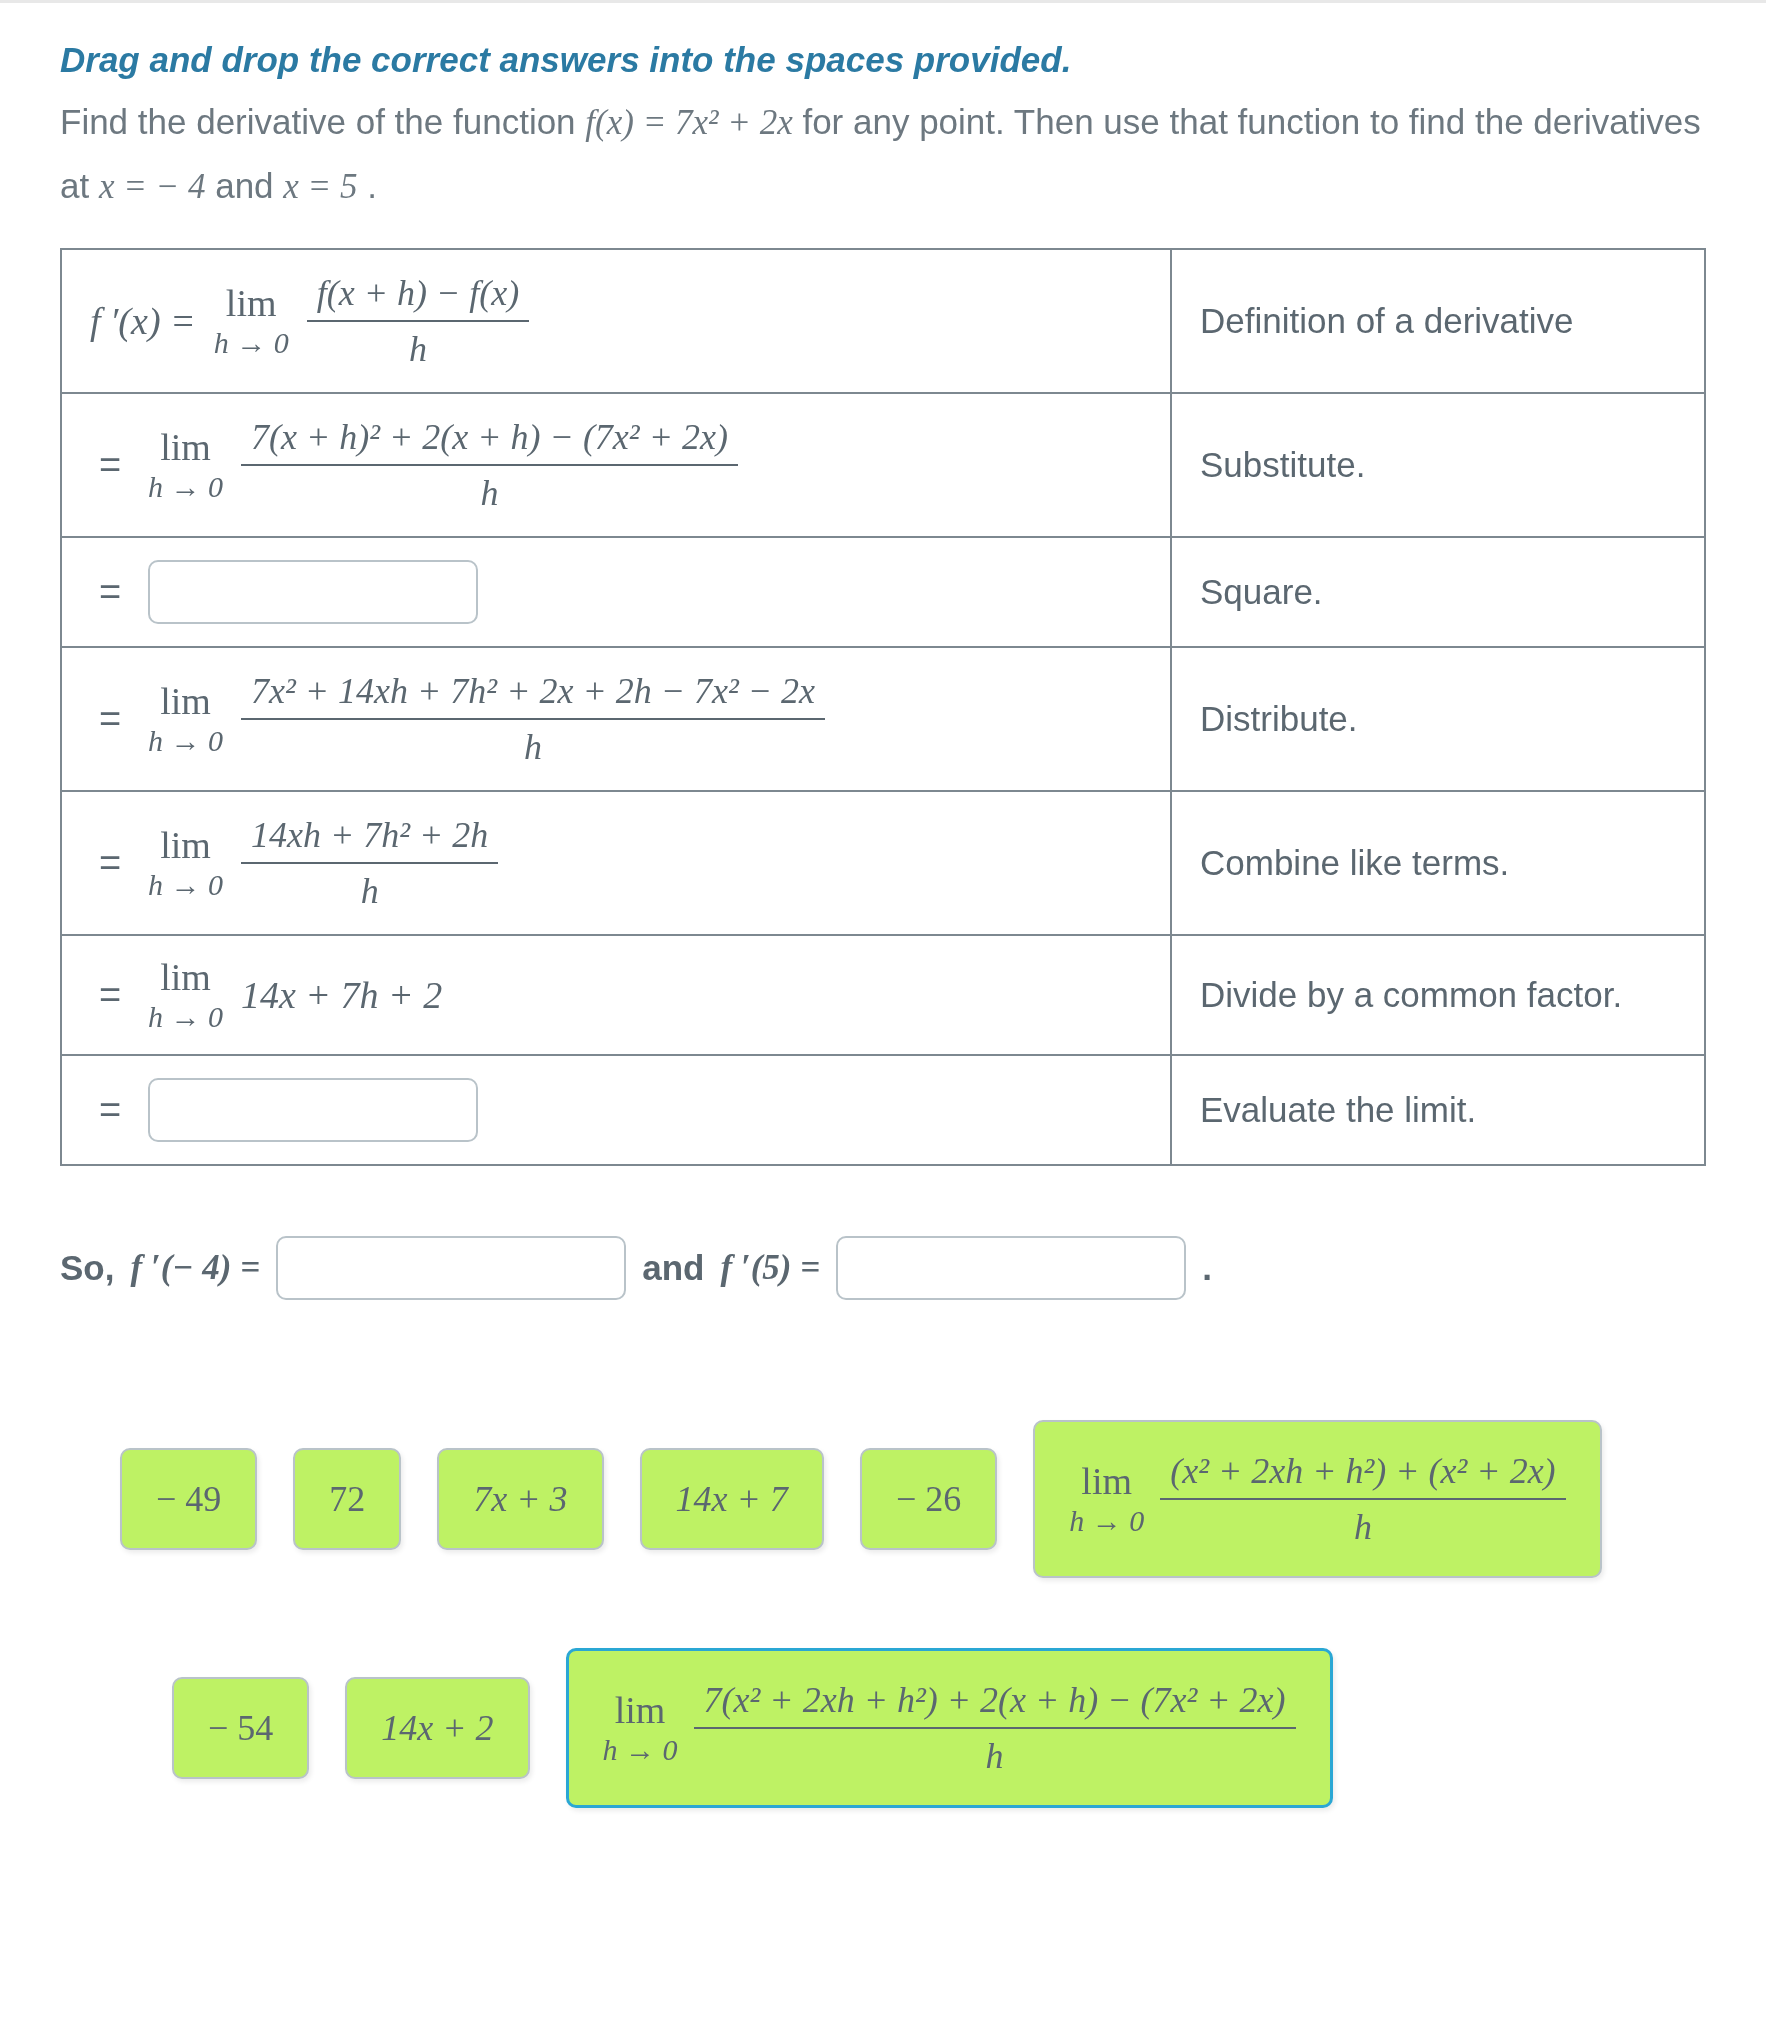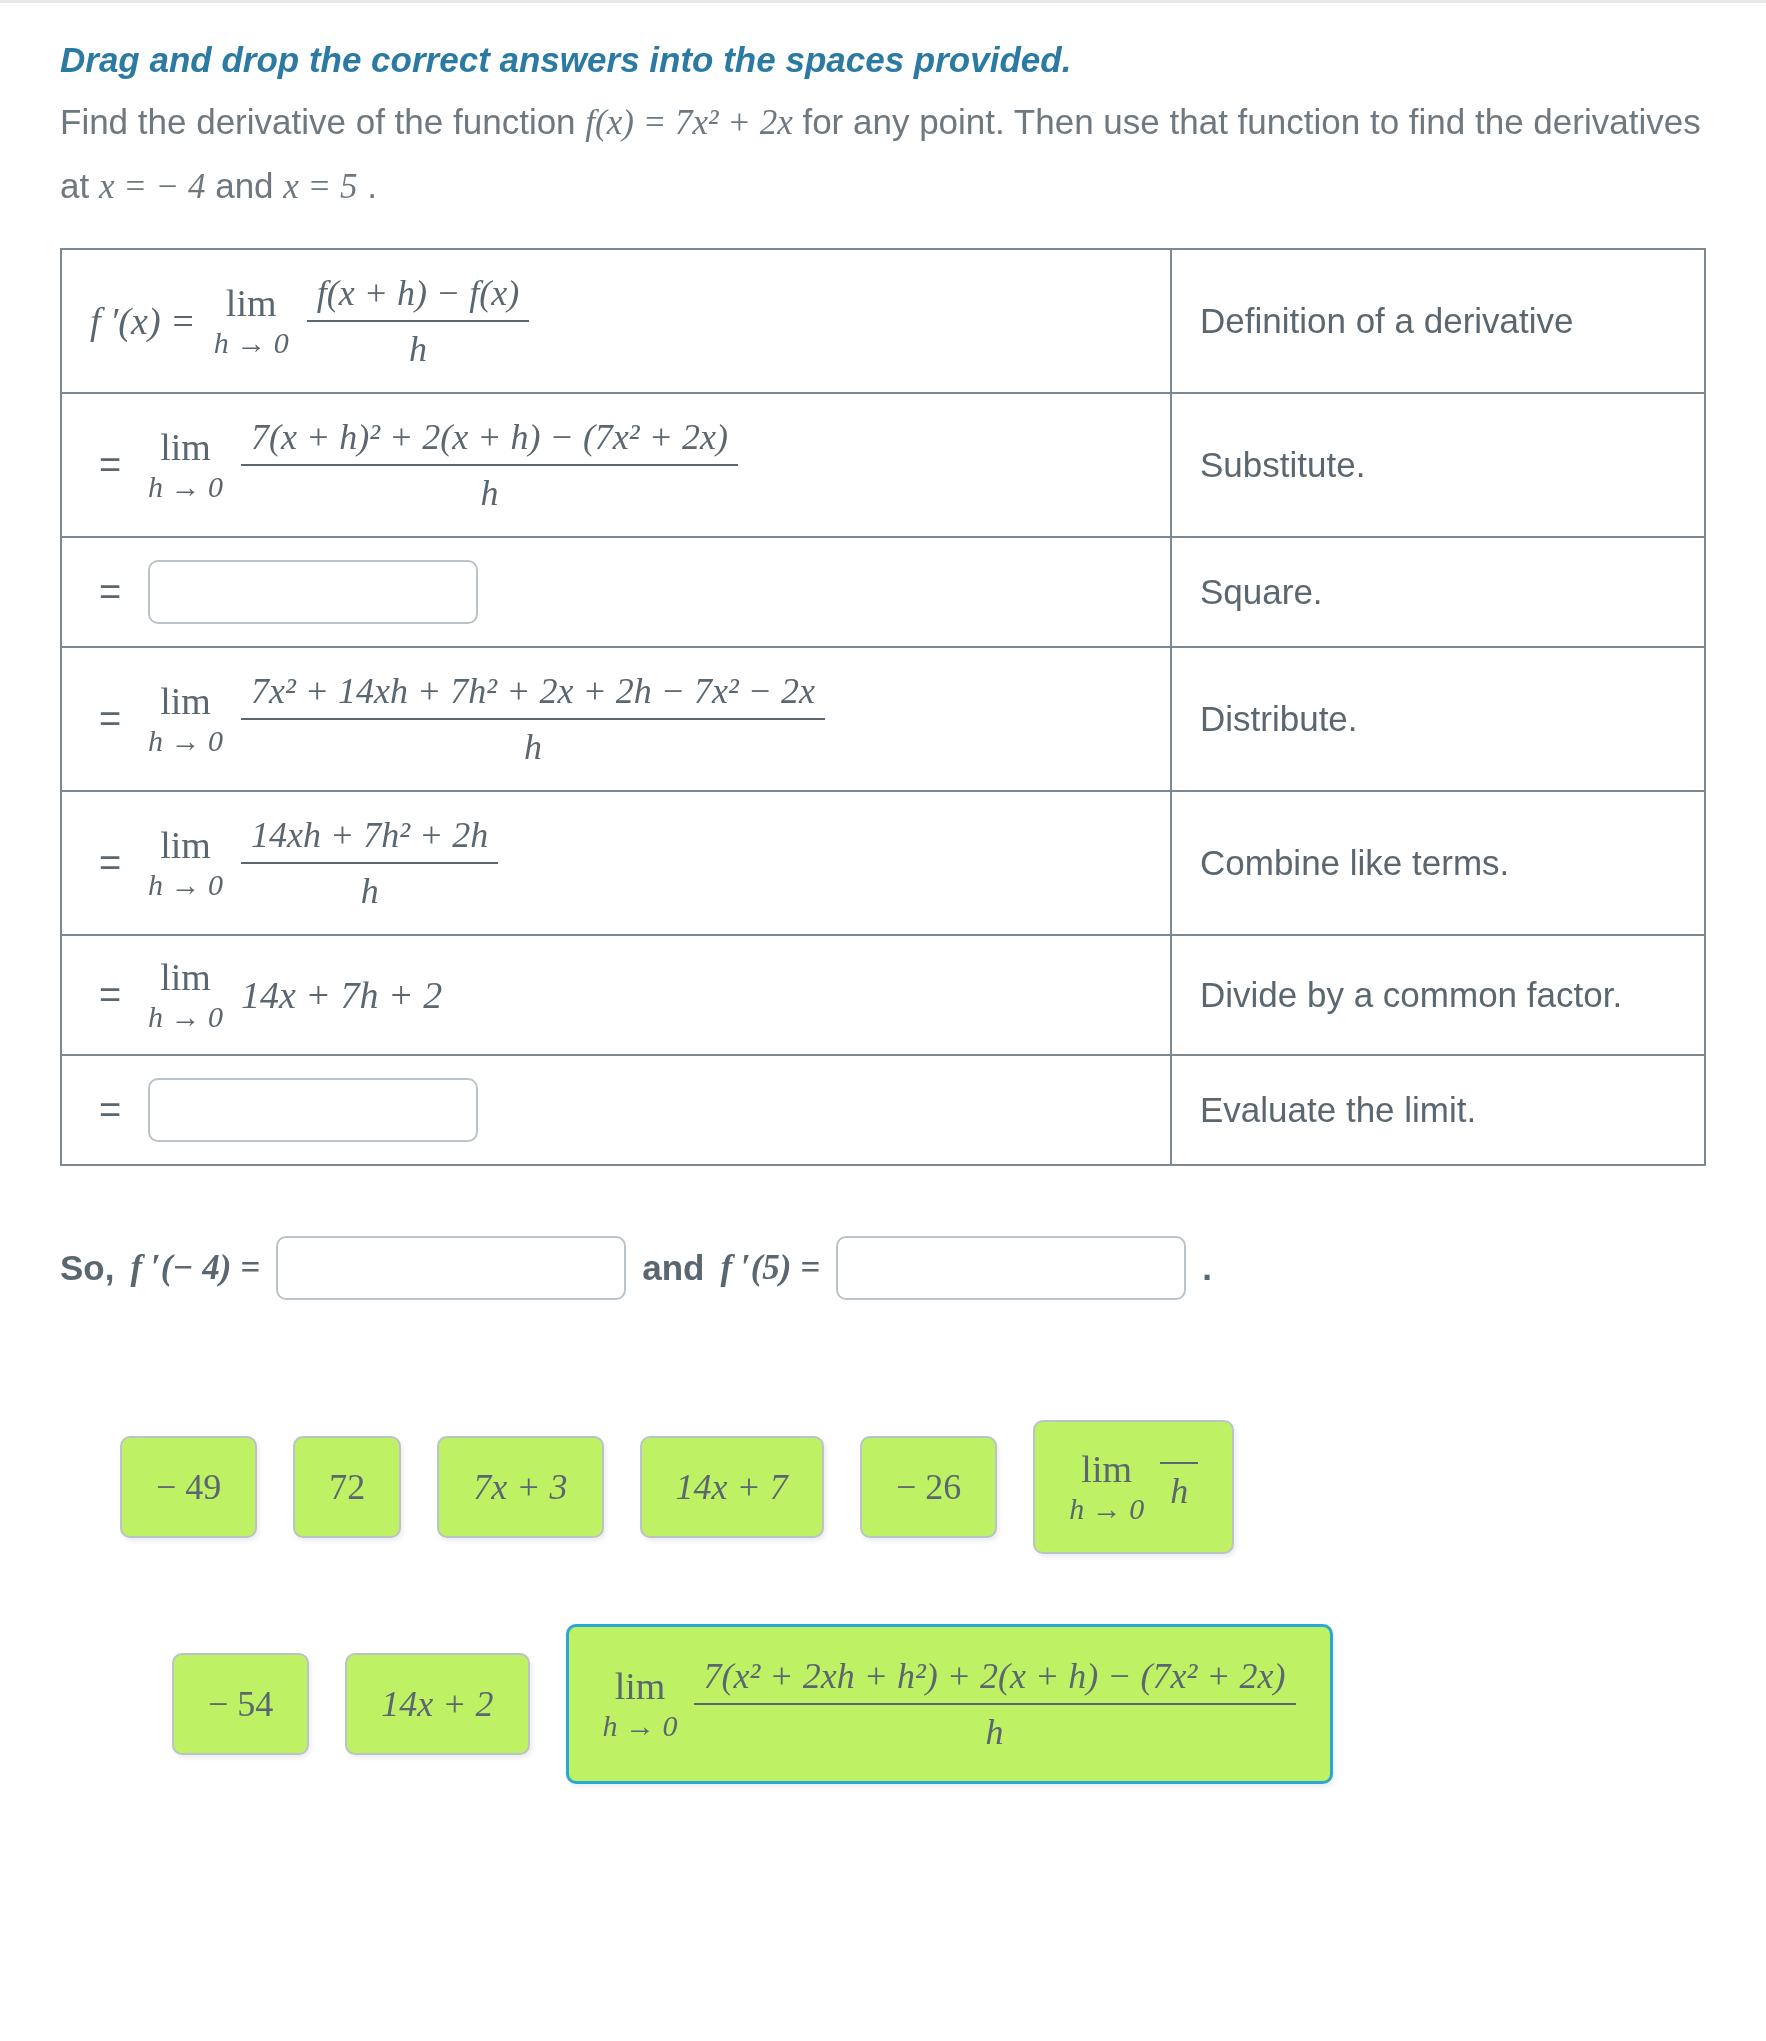--- a/index.html
+++ b/index.html
@@ -223,20 +223,21 @@
     <div class="tile">72</div>
     <div class="tile mi">7x + 3</div>
     <div class="tile mi">14x + 7</div>
     <div class="tile">− 26</div>
     <div class="tile">
       <span class="lim">
         <span class="top">lim</span>
         <span class="bot mi">h → 0</span>
       </span>
       <span class="frac">
+        <span class="num mi">(x² + 2xh + h²) + (x² + 2x)</span>
         <span class="den mi">h</span>
       </span>
     </div>
   </div>
 
   <div class="tiles second">
     <div class="tile">− 54</div>
     <div class="tile mi">14x + 2</div>
     <div class="tile selected">
       <span class="lim">

